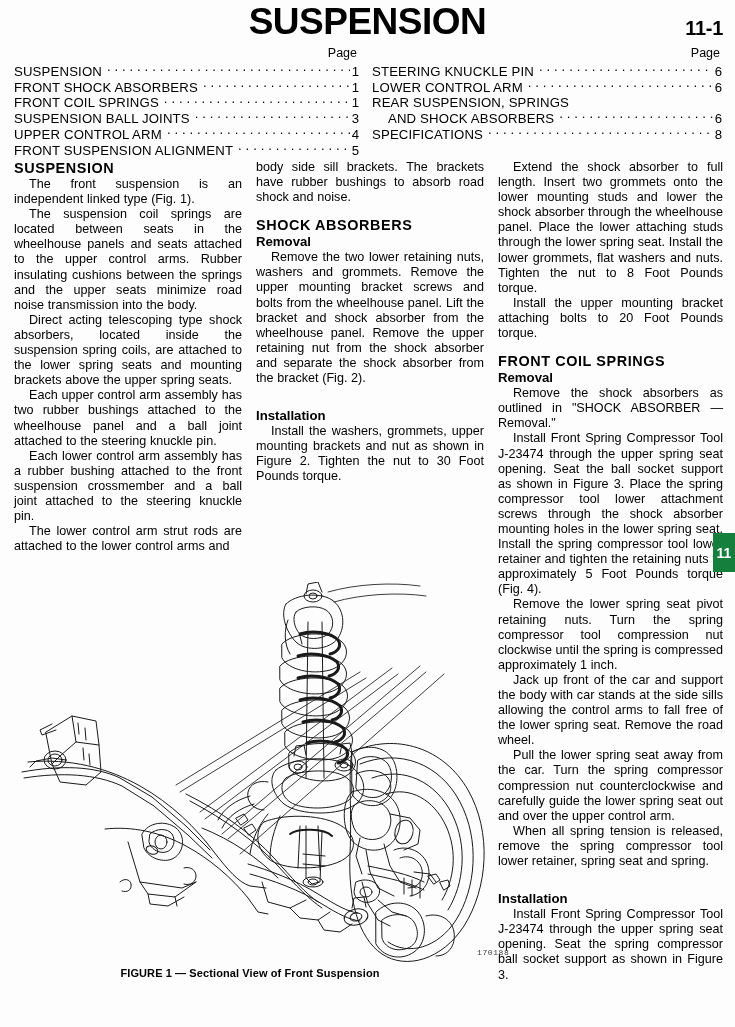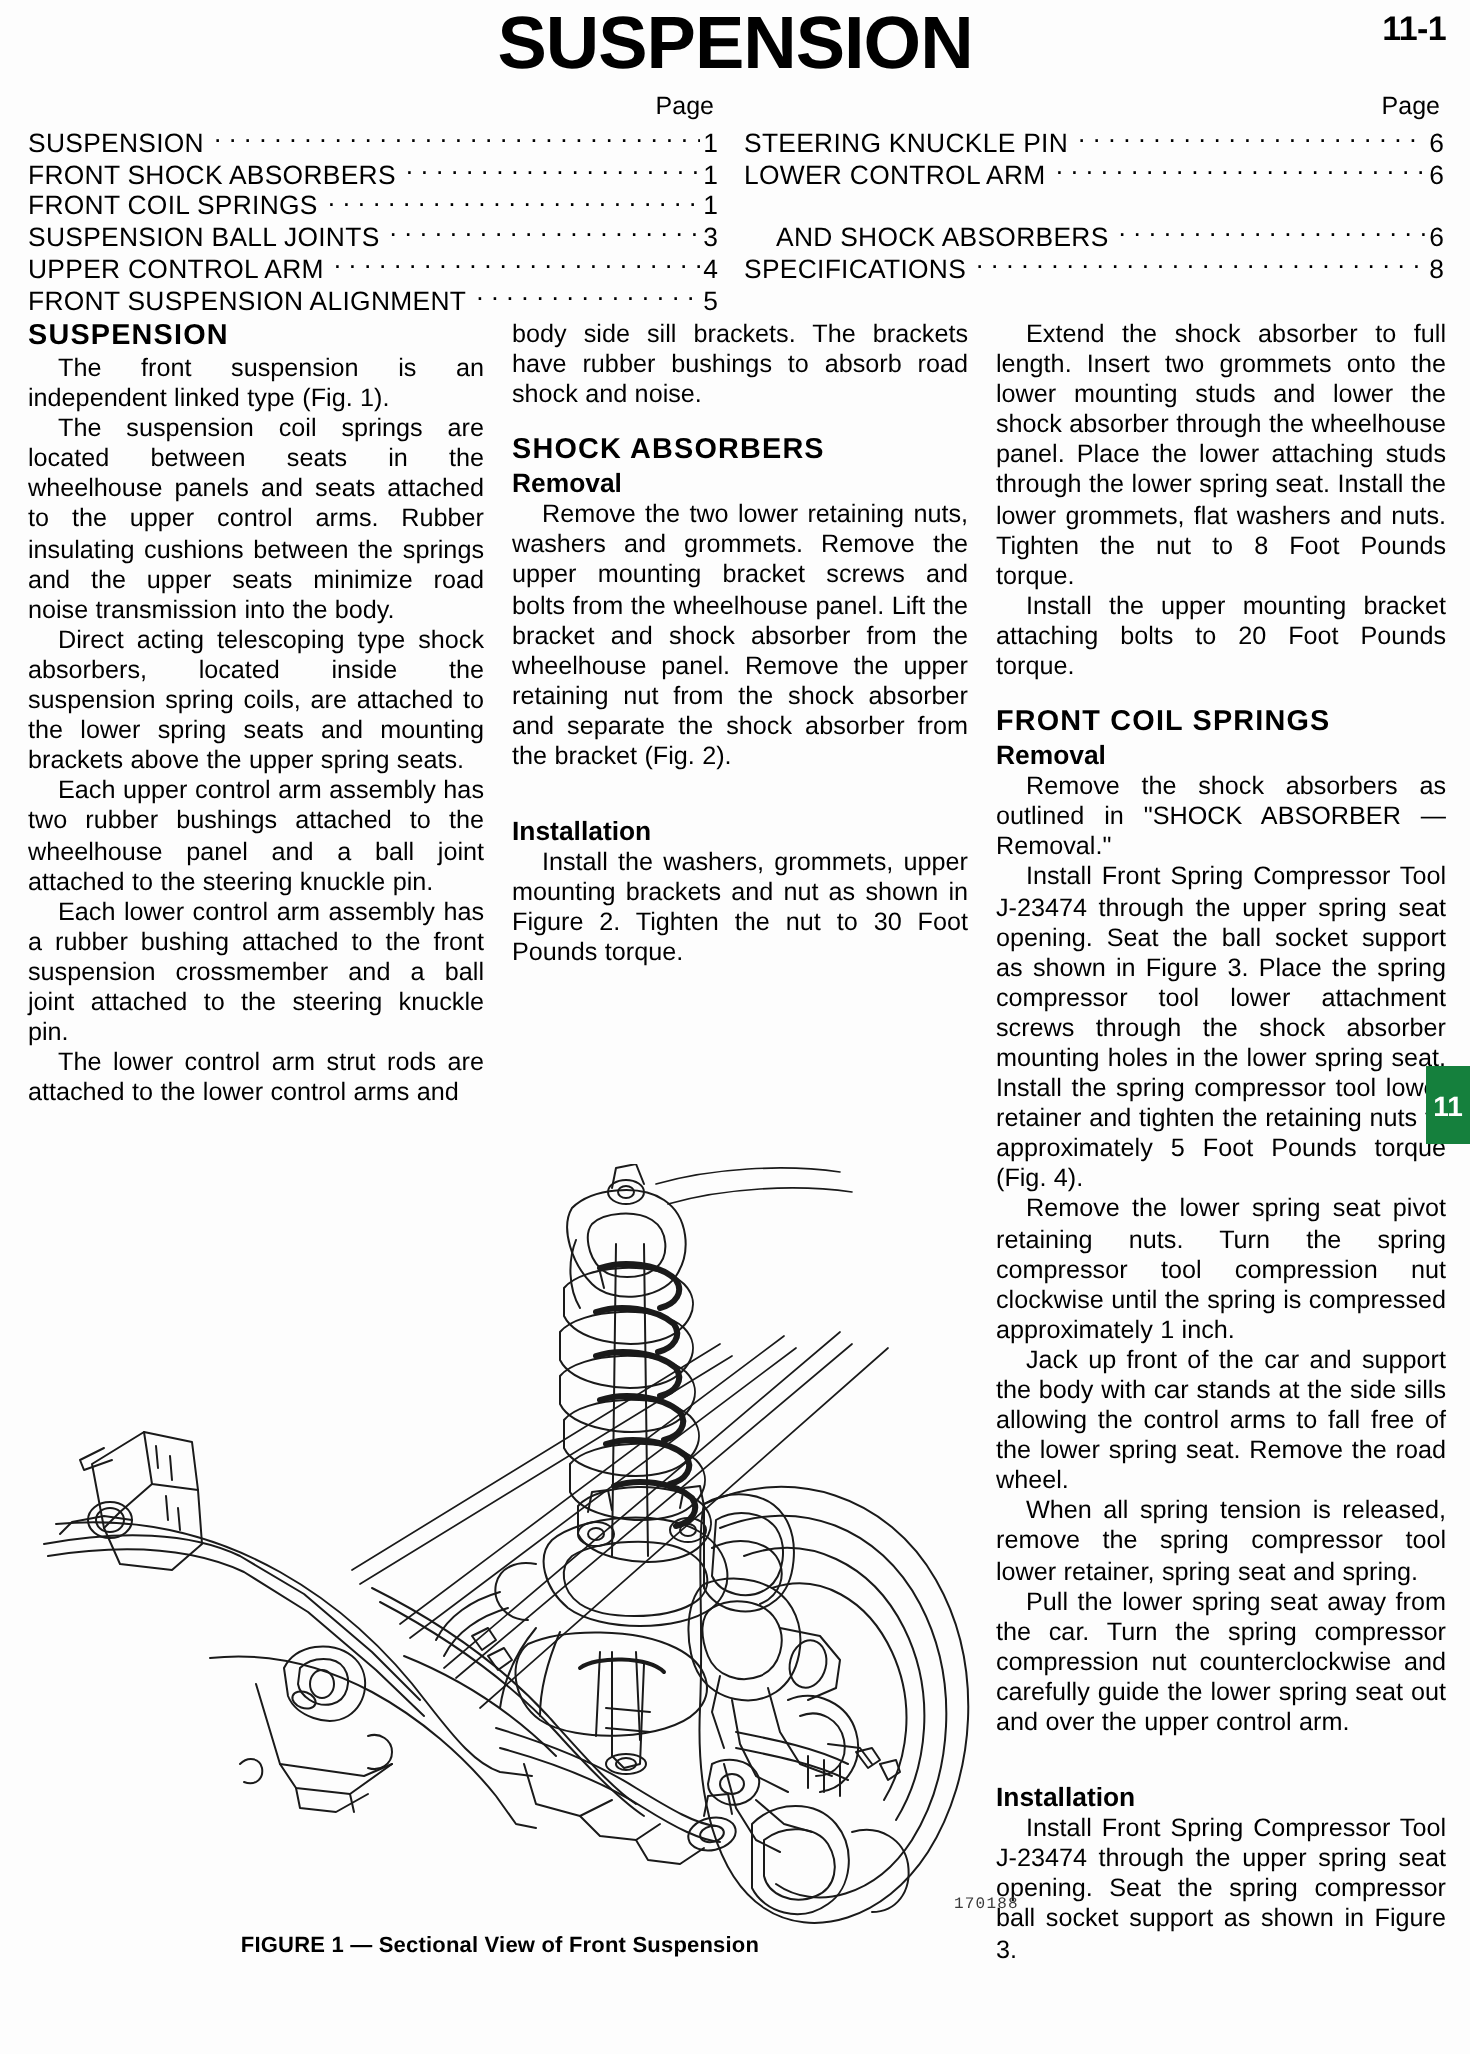--- a/index.html
+++ b/index.html
@@ -32,22 +32,22 @@
     left: 0; top: 2px;
     width: 735px;
     text-align: center;
     font-size: 37px;
     font-weight: bold;
     letter-spacing: -0.5px;
     line-height: 40px;
   }
   #folio {
     position: absolute;
-    right: 12px; top: 5px;
-    font-size: 17px;
+    right: 12px; top: 17px;
+    font-size: 20px;
     font-weight: bold;
     letter-spacing: -0.3px;
   }
 
   
   #toc {
     position: absolute;
     left: 0; top: 46px;
     width: 735px;
     height: 105px;
@@ -227,20 +227,21 @@
         <span class="label">STEERING KNUCKLE PIN</span>
         <span class="leader"></span>
         <span class="pg">6</span>
       </div>
       <div class="toc-row">
         <span class="label">LOWER CONTROL ARM</span>
         <span class="leader"></span>
         <span class="pg">6</span>
       </div>
       <div class="toc-row no-leader">
+        <span class="label">REAR SUSPENSION, SPRINGS</span>
         <span class="leader"></span>
         <span class="pg"></span>
       </div>
       <div class="toc-row indent">
         <span class="label">AND SHOCK ABSORBERS</span>
         <span class="leader"></span>
         <span class="pg">6</span>
       </div>
       <div class="toc-row">
         <span class="label">SPECIFICATIONS</span>
@@ -271,22 +272,22 @@
 
   <div class="col" id="col3">
     <p>Extend the shock absorber to full length. Insert two grommets onto the lower mounting studs and lower the shock absorber through the wheelhouse panel. Place the lower attaching studs through the lower spring seat. Install the lower grommets, flat washers and nuts. Tighten the nut to 8 Foot Pounds torque.</p>
     <p>Install the upper mounting bracket attaching bolts to 20 Foot Pounds torque.</p>
     <h2 class="sec spaced">FRONT COIL SPRINGS</h2>
     <h3 class="sub">Removal</h3>
     <p>Remove the shock absorbers as outlined in "SHOCK ABSORBER — Removal."</p>
     <p>Install Front Spring Compressor Tool J-23474 through the upper spring seat opening. Seat the ball socket support as shown in Figure 3. Place the spring compressor tool lower attachment screws through the shock absorber mounting holes in the lower spring seat. Install the spring compressor tool lower retainer and tighten the retaining nuts to approximately 5 Foot Pounds torque (Fig. 4).</p>
     <p>Remove the lower spring seat pivot retaining nuts. Turn the spring compressor tool compression nut clockwise until the spring is compressed approximately 1 inch.</p>
     <p>Jack up front of the car and support the body with car stands at the side sills allowing the control arms to fall free of the lower spring seat. Remove the road wheel.</p>
+    <p>Pull the lower spring seat away from the car. Turn the spring compressor compression nut counterclockwise and carefully guide the lower spring seat out and over the upper control arm.</p>
     <p>When all spring tension is released, remove the spring compressor tool lower retainer, spring seat and spring.</p>
-    <p>Pull the lower spring seat away from the car. Turn the spring compressor compression nut counterclockwise and carefully guide the lower spring seat out and over the upper control arm.</p>
     <h3 class="sub spaced">Installation</h3>
     <p>Install Front Spring Compressor Tool J-23474 through the upper spring seat opening. Seat the spring compressor ball socket support as shown in Figure 3.</p>
   </div>
 
   <div id="tab-marker">11</div>
 
   <div id="figure">
     <svg width="500" height="400" viewBox="0 0 500 400" fill="none" stroke="#1a1a1a" stroke-width="1" stroke-linejoin="round" stroke-linecap="round">
 
       <path d="M22 190 C60 183 95 184 120 196 L152 215 L186 244 L210 268"></path>

